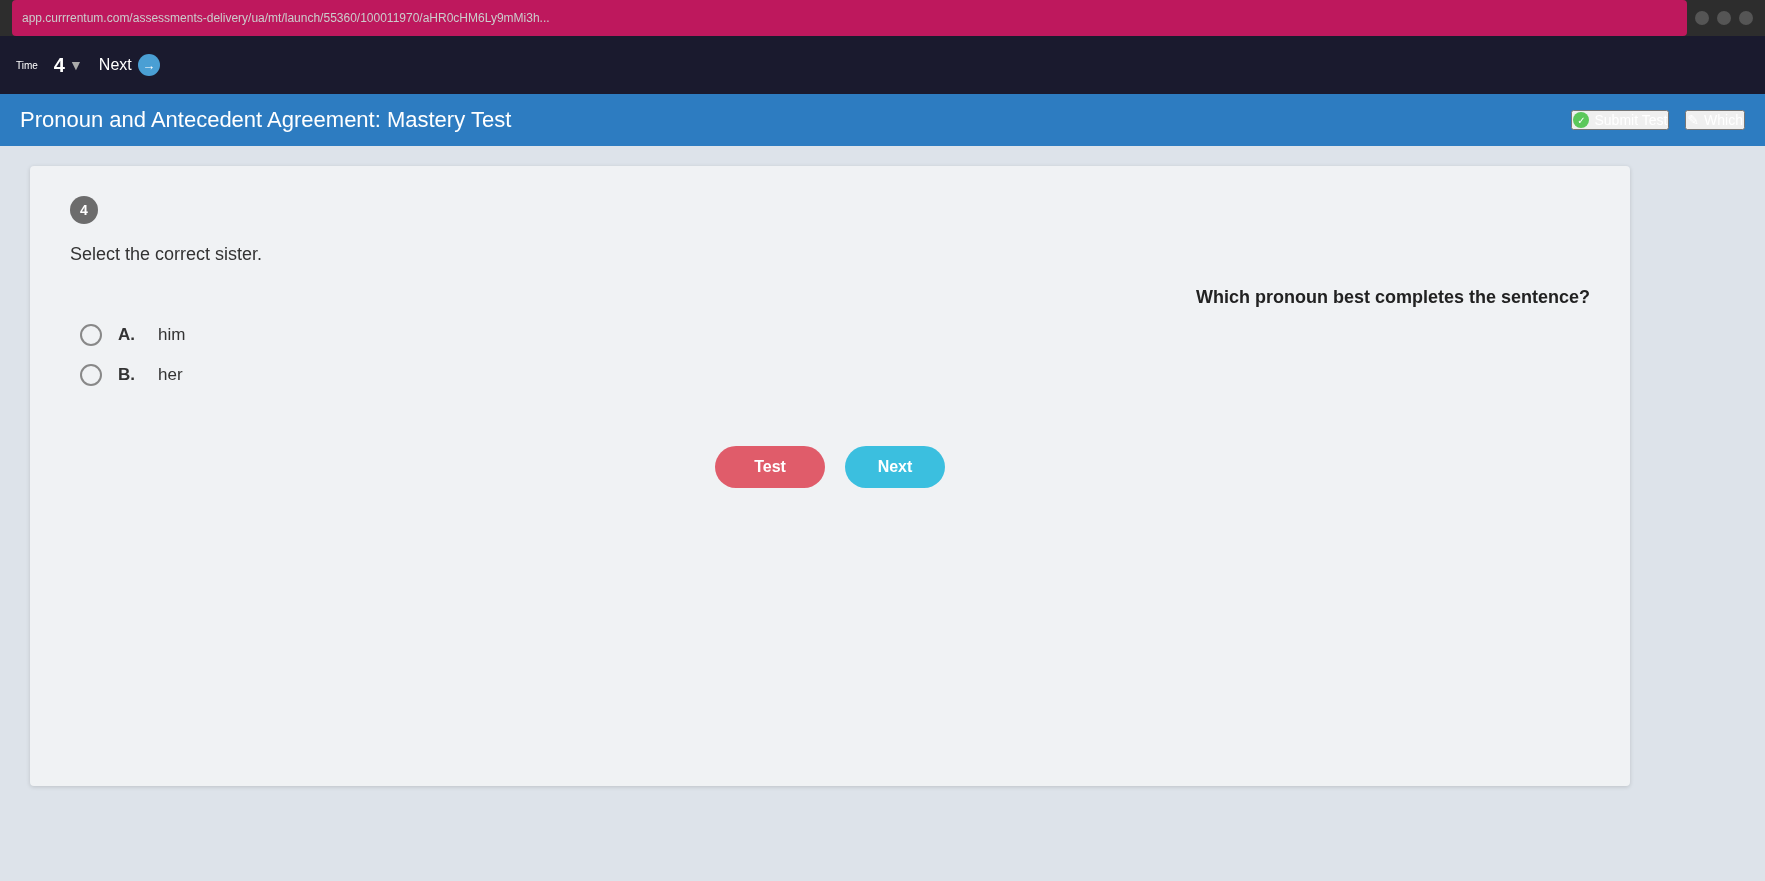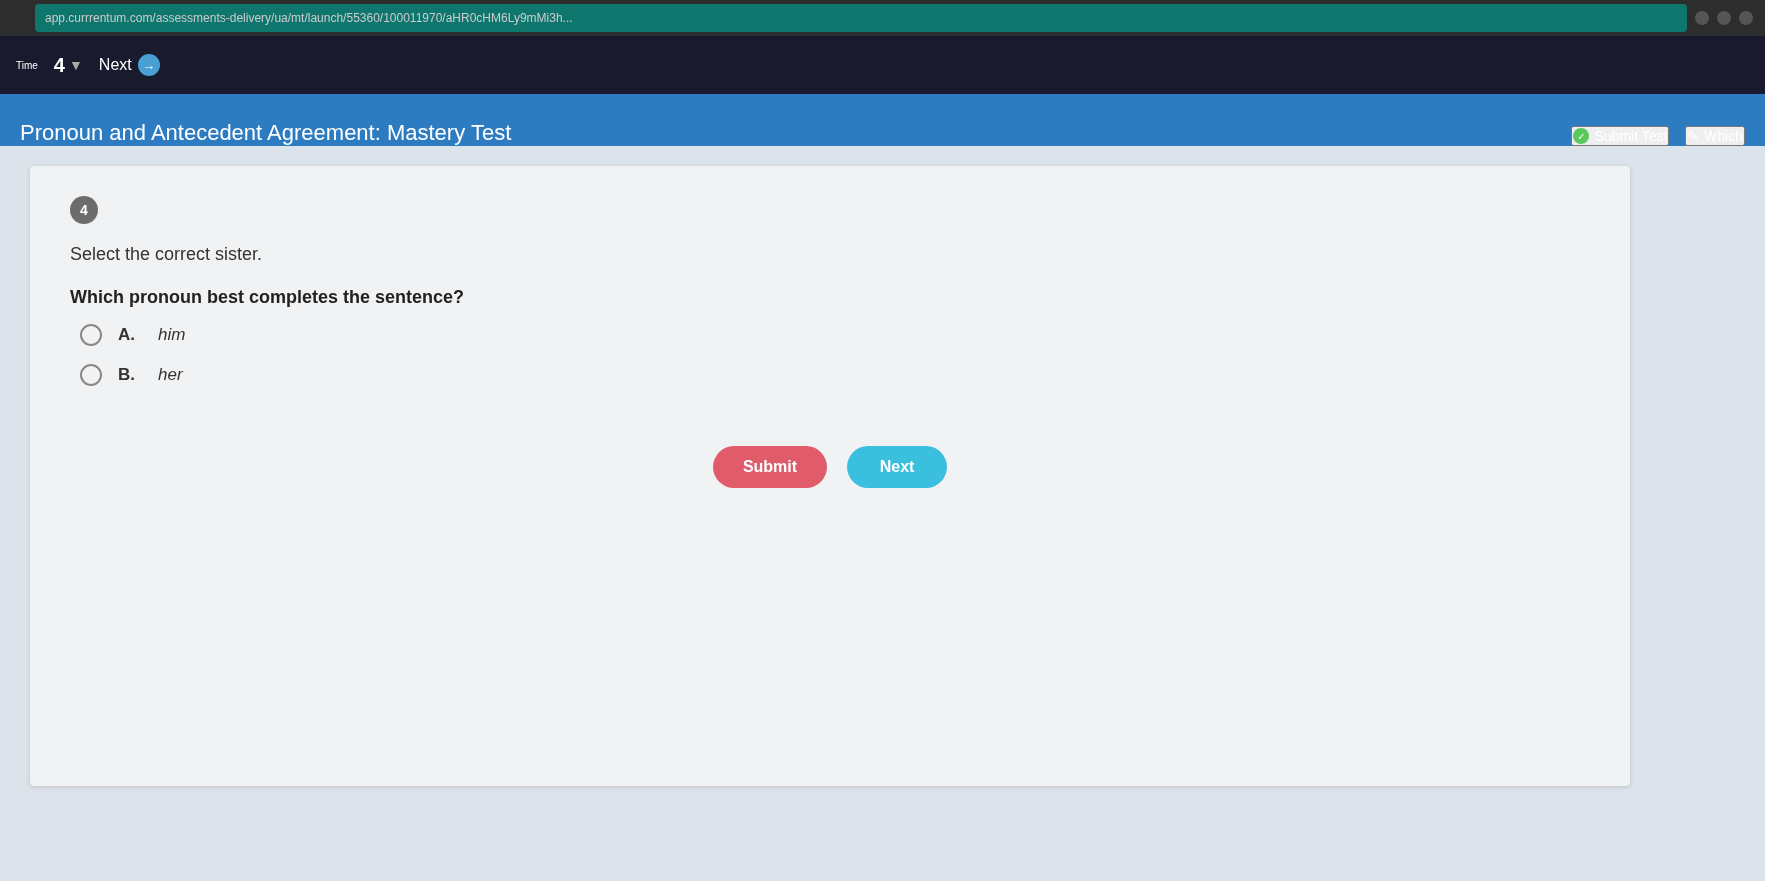--- a/index.html
+++ b/index.html
@@ -15,31 +15,30 @@
     .browser-bar {
       background: #2d2d2d;
       height: 36px;
       display: flex;
       align-items: center;
       padding: 0 12px;
       gap: 8px;
     }
     .url-bar {
       flex: 1;
-      background: #0f766e;
+      background: #be185d;
       border-radius: 4px;
-      height: 28px;
+      height: 36px;
       display: flex;
       align-items: center;
       padding: 0 10px;
       color: #ccc;
       font-size: 12px;
       overflow: hidden;
       white-space: nowrap;
-      margin-left: 23px;
     }
     .browser-icons {
       display: flex;
       gap: 8px;
       align-items: center;
     }
     .browser-icon-circle {
       width: 14px;
       height: 14px;
       border-radius: 50%;
@@ -94,21 +93,21 @@
       justify-content: center;
       color: white;
       font-size: 13px;
     }
 
     
     .test-header {
       background: #2d7cc1;
       height: 52px;
       display: flex;
-      align-items: flex-end;
+      align-items: center;
       padding: 0 20px;
       justify-content: space-between;
     }
     .test-title {
       color: #fff;
       font-size: 22px;
       font-weight: 500;
     }
     .header-actions {
       display: flex;
@@ -180,20 +179,21 @@
       color: #333;
       font-size: 18px;
       margin-bottom: 22px;
     }
 
     .question-text {
       color: #222;
       font-size: 18px;
       font-weight: 600;
       margin-bottom: 16px;
+      text-align: right;
     }
 
     .sentence-text {
       color: #222;
       font-size: 18px;
       margin-bottom: 30px;
     }
 
     .blank {
       display: inline-block;
@@ -230,21 +230,20 @@
     .option-letter {
       font-size: 17px;
       font-weight: bold;
       color: #333;
       min-width: 24px;
     }
 
     .option-text {
       font-size: 17px;
       color: #333;
-      font-style: italic;
     }
 
     
     .button-row {
       display: flex;
       justify-content: center;
       gap: 20px;
       margin-top: 60px;
       margin-bottom: 20px;
     }
@@ -330,18 +329,18 @@
         <span class="option-text">him</span>
       </div>
       <div class="option-row">
         <div class="radio-outer"></div>
         <span class="option-letter">B.</span>
         <span class="option-text">her</span>
       </div>
     </div>
 
     <div class="button-row">
-      <button class="reset-btn">Submit</button>
+      <button class="reset-btn">Test</button>
       <button class="next-btn">Next</button>
     </div>
 
   </div>
 </div>
 
 </body></html>

